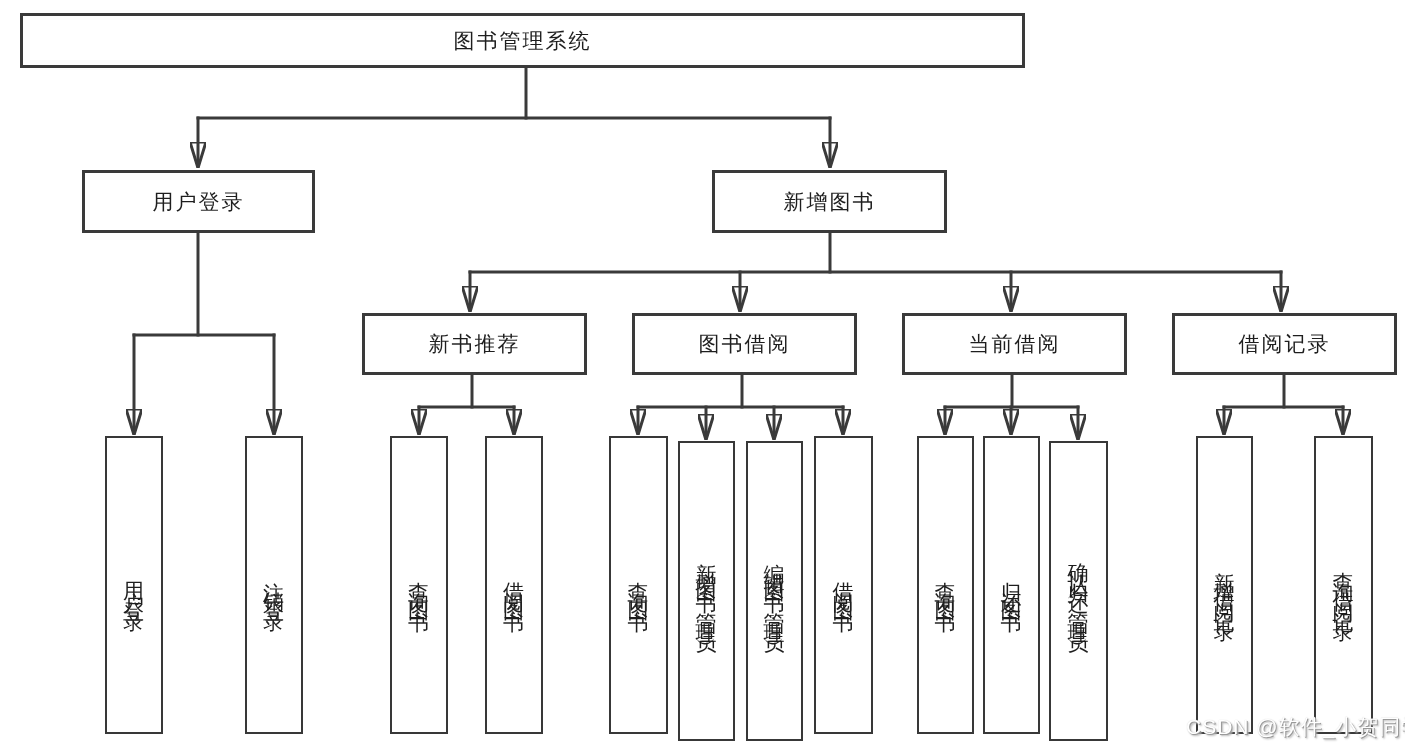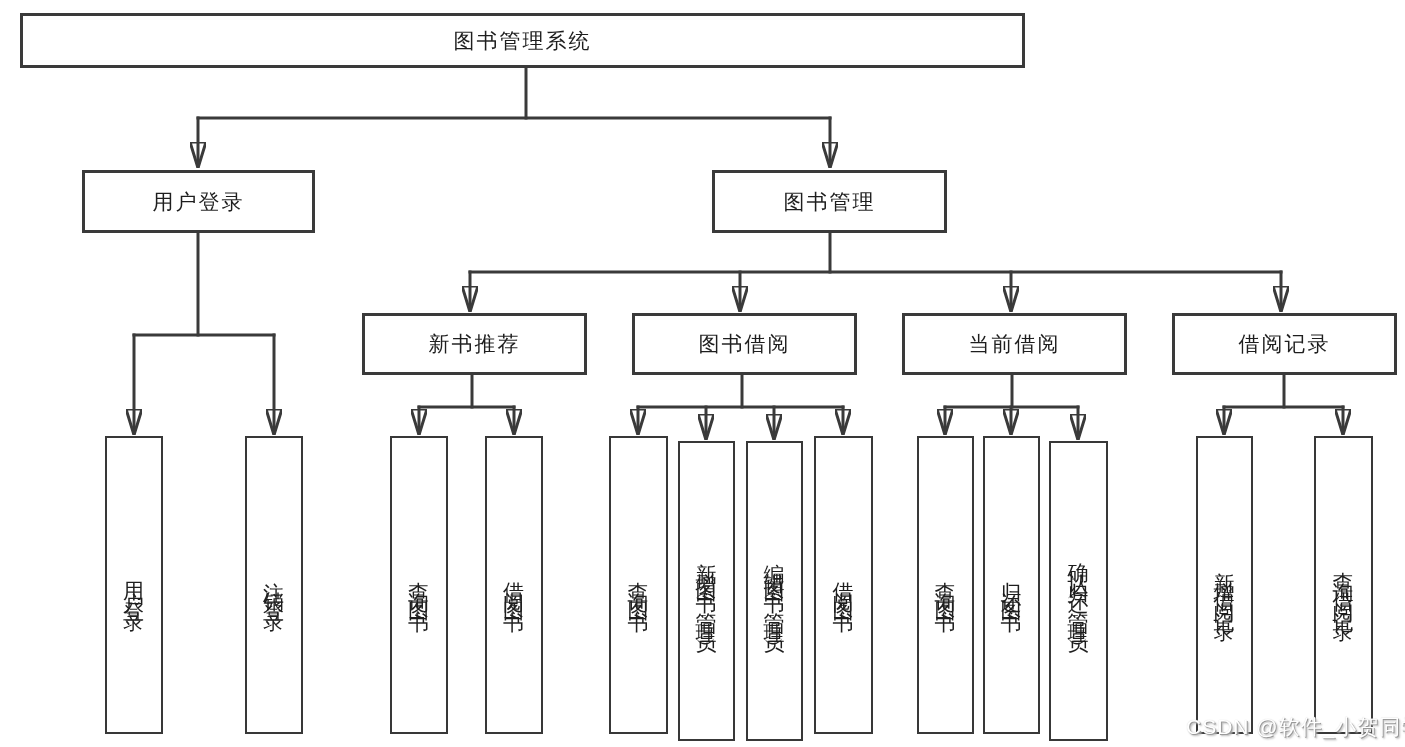--- a/index.html
+++ b/index.html
@@ -124,21 +124,21 @@
   </svg>
 
   <div class="node" style="left:20px; top:13px; width:1005px; height:55px;">
     <span>图书管理系统</span>
   </div>
 
   <div class="node" style="left:82px; top:170px; width:233px; height:63px;">
     <span>用户登录</span>
   </div>
   <div class="node" style="left:712px; top:170px; width:235px; height:63px;">
-    <span>图书管理</span>
+    <span>新增图书</span>
   </div>
 
   <div class="node" style="left:362px; top:313px; width:225px; height:62px;">
     <span>新书推荐</span>
   </div>
   <div class="node" style="left:632px; top:313px; width:225px; height:62px;">
     <span>图书借阅</span>
   </div>
   <div class="node" style="left:902px; top:313px; width:225px; height:62px;">
     <span>当前借阅</span>

